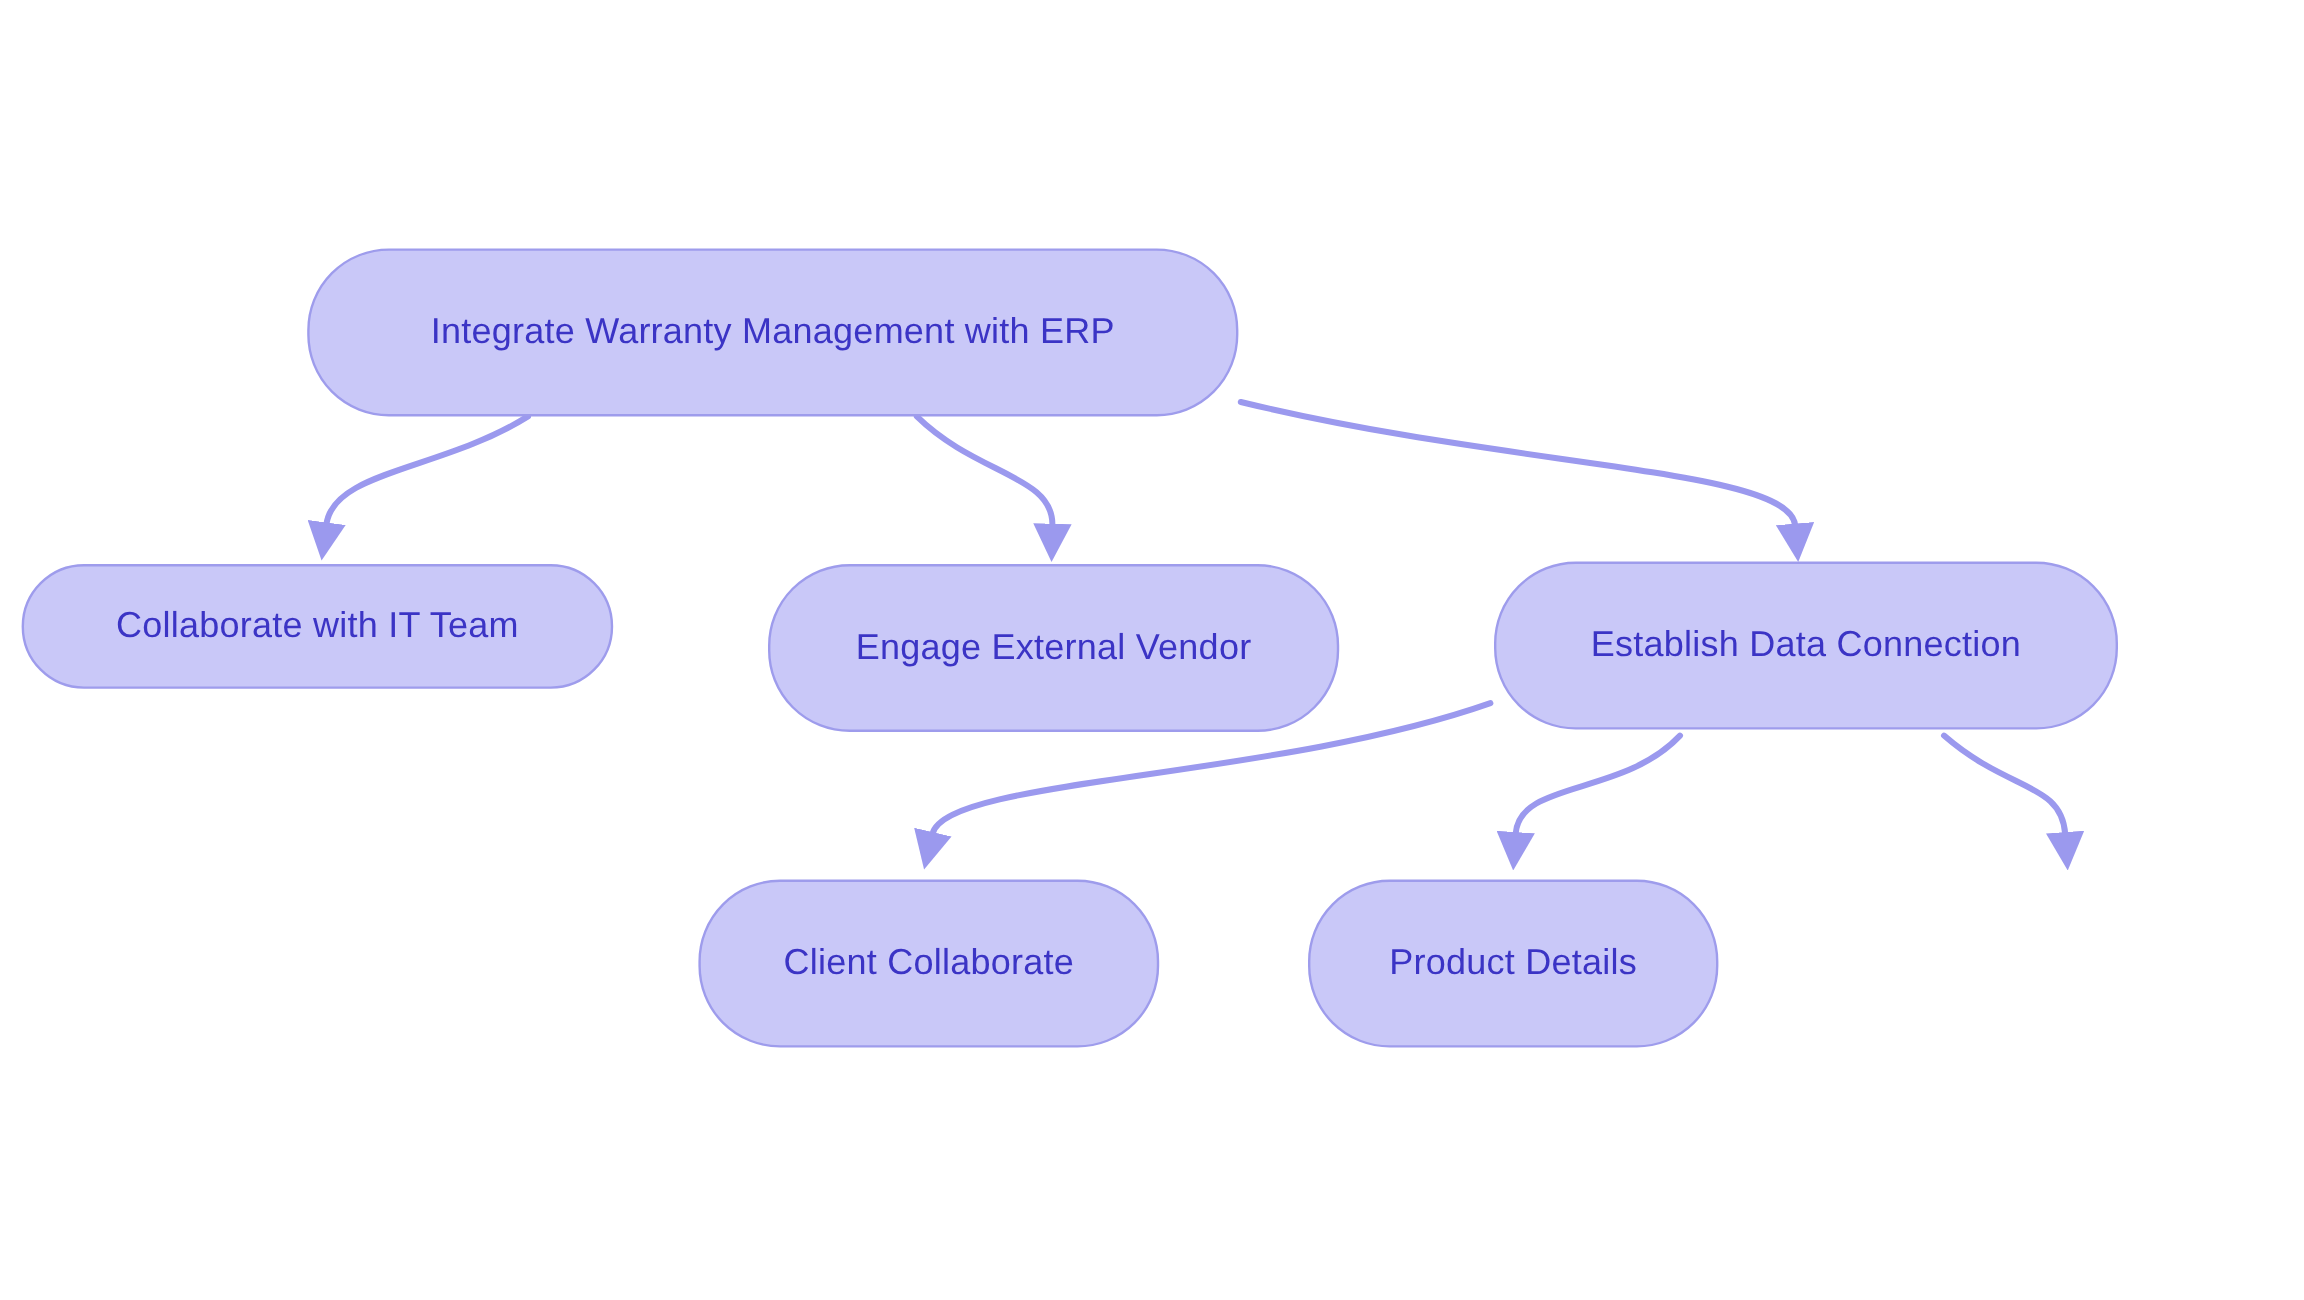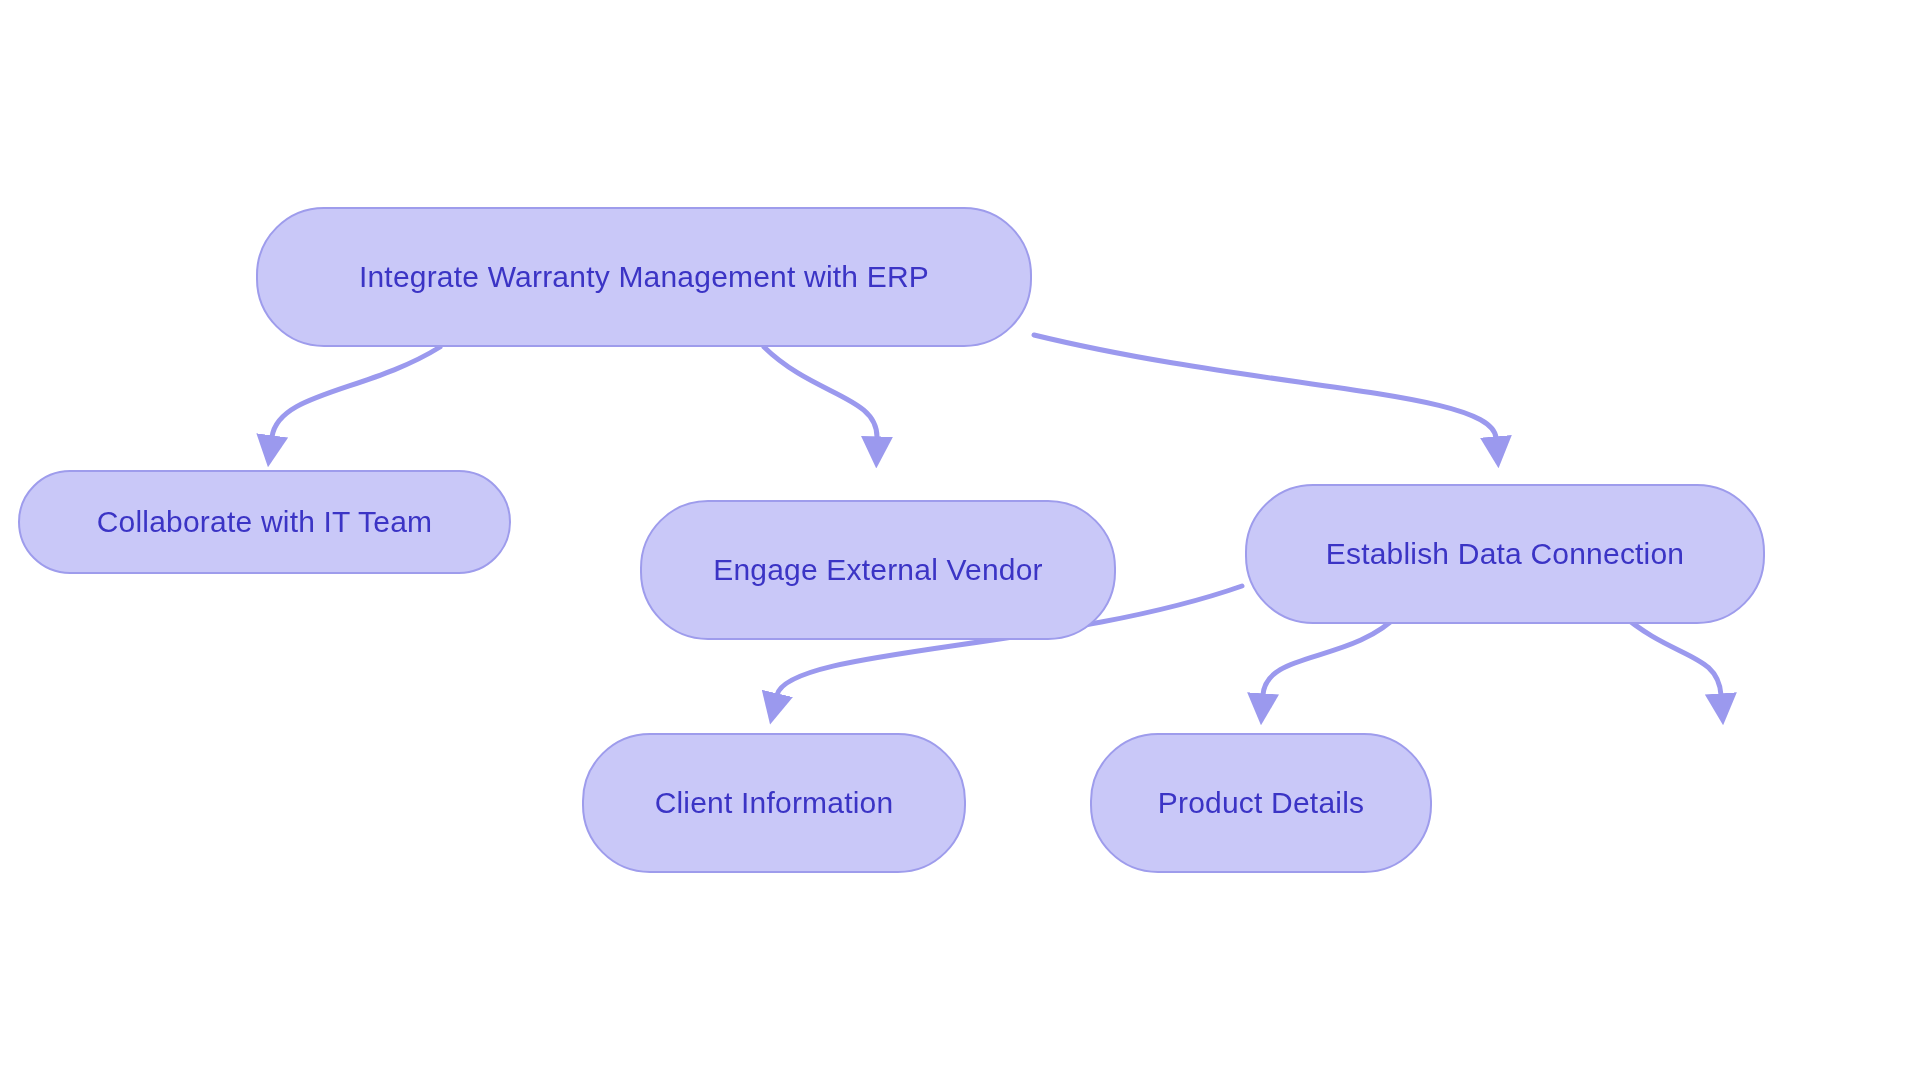--- a/index.html
+++ b/index.html
@@ -72,30 +72,30 @@
   </svg>
 
   <div class="node" style="left:256px; top:207px; width:776px; height:140px;">
     <span class="node-label">Integrate Warranty Management with ERP</span>
   </div>
 
   <div class="node" style="left:18px; top:470px; width:493px; height:104px;">
     <span class="node-label">Collaborate with IT Team</span>
   </div>
 
-  <div class="node" style="left:640px; top:500px; width:476px; height:140px;align-items:center;">
+  <div class="node" style="left:640px; top:470px; width:476px; height:140px;align-items:center;">
     <span class="node-label">Engage External Vendor</span>
   </div>
 
-  <div class="node" style="left:1245px; top:484px; width:520px; height:140px;">
+  <div class="node" style="left:1245px; top:468px; width:520px; height:140px;">
     <span class="node-label">Establish Data Connection</span>
   </div>
 
   <div class="node" style="left:582px; top:733px; width:384px; height:140px;">
-    <span class="node-label">Client Information</span>
+    <span class="node-label">Client Collaborate</span>
   </div>
 
   <div class="node" style="left:1090px; top:733px; width:342px; height:140px;">
     <span class="node-label">Product Details</span>
   </div>
 
 
 </div>
 
 </body></html>

